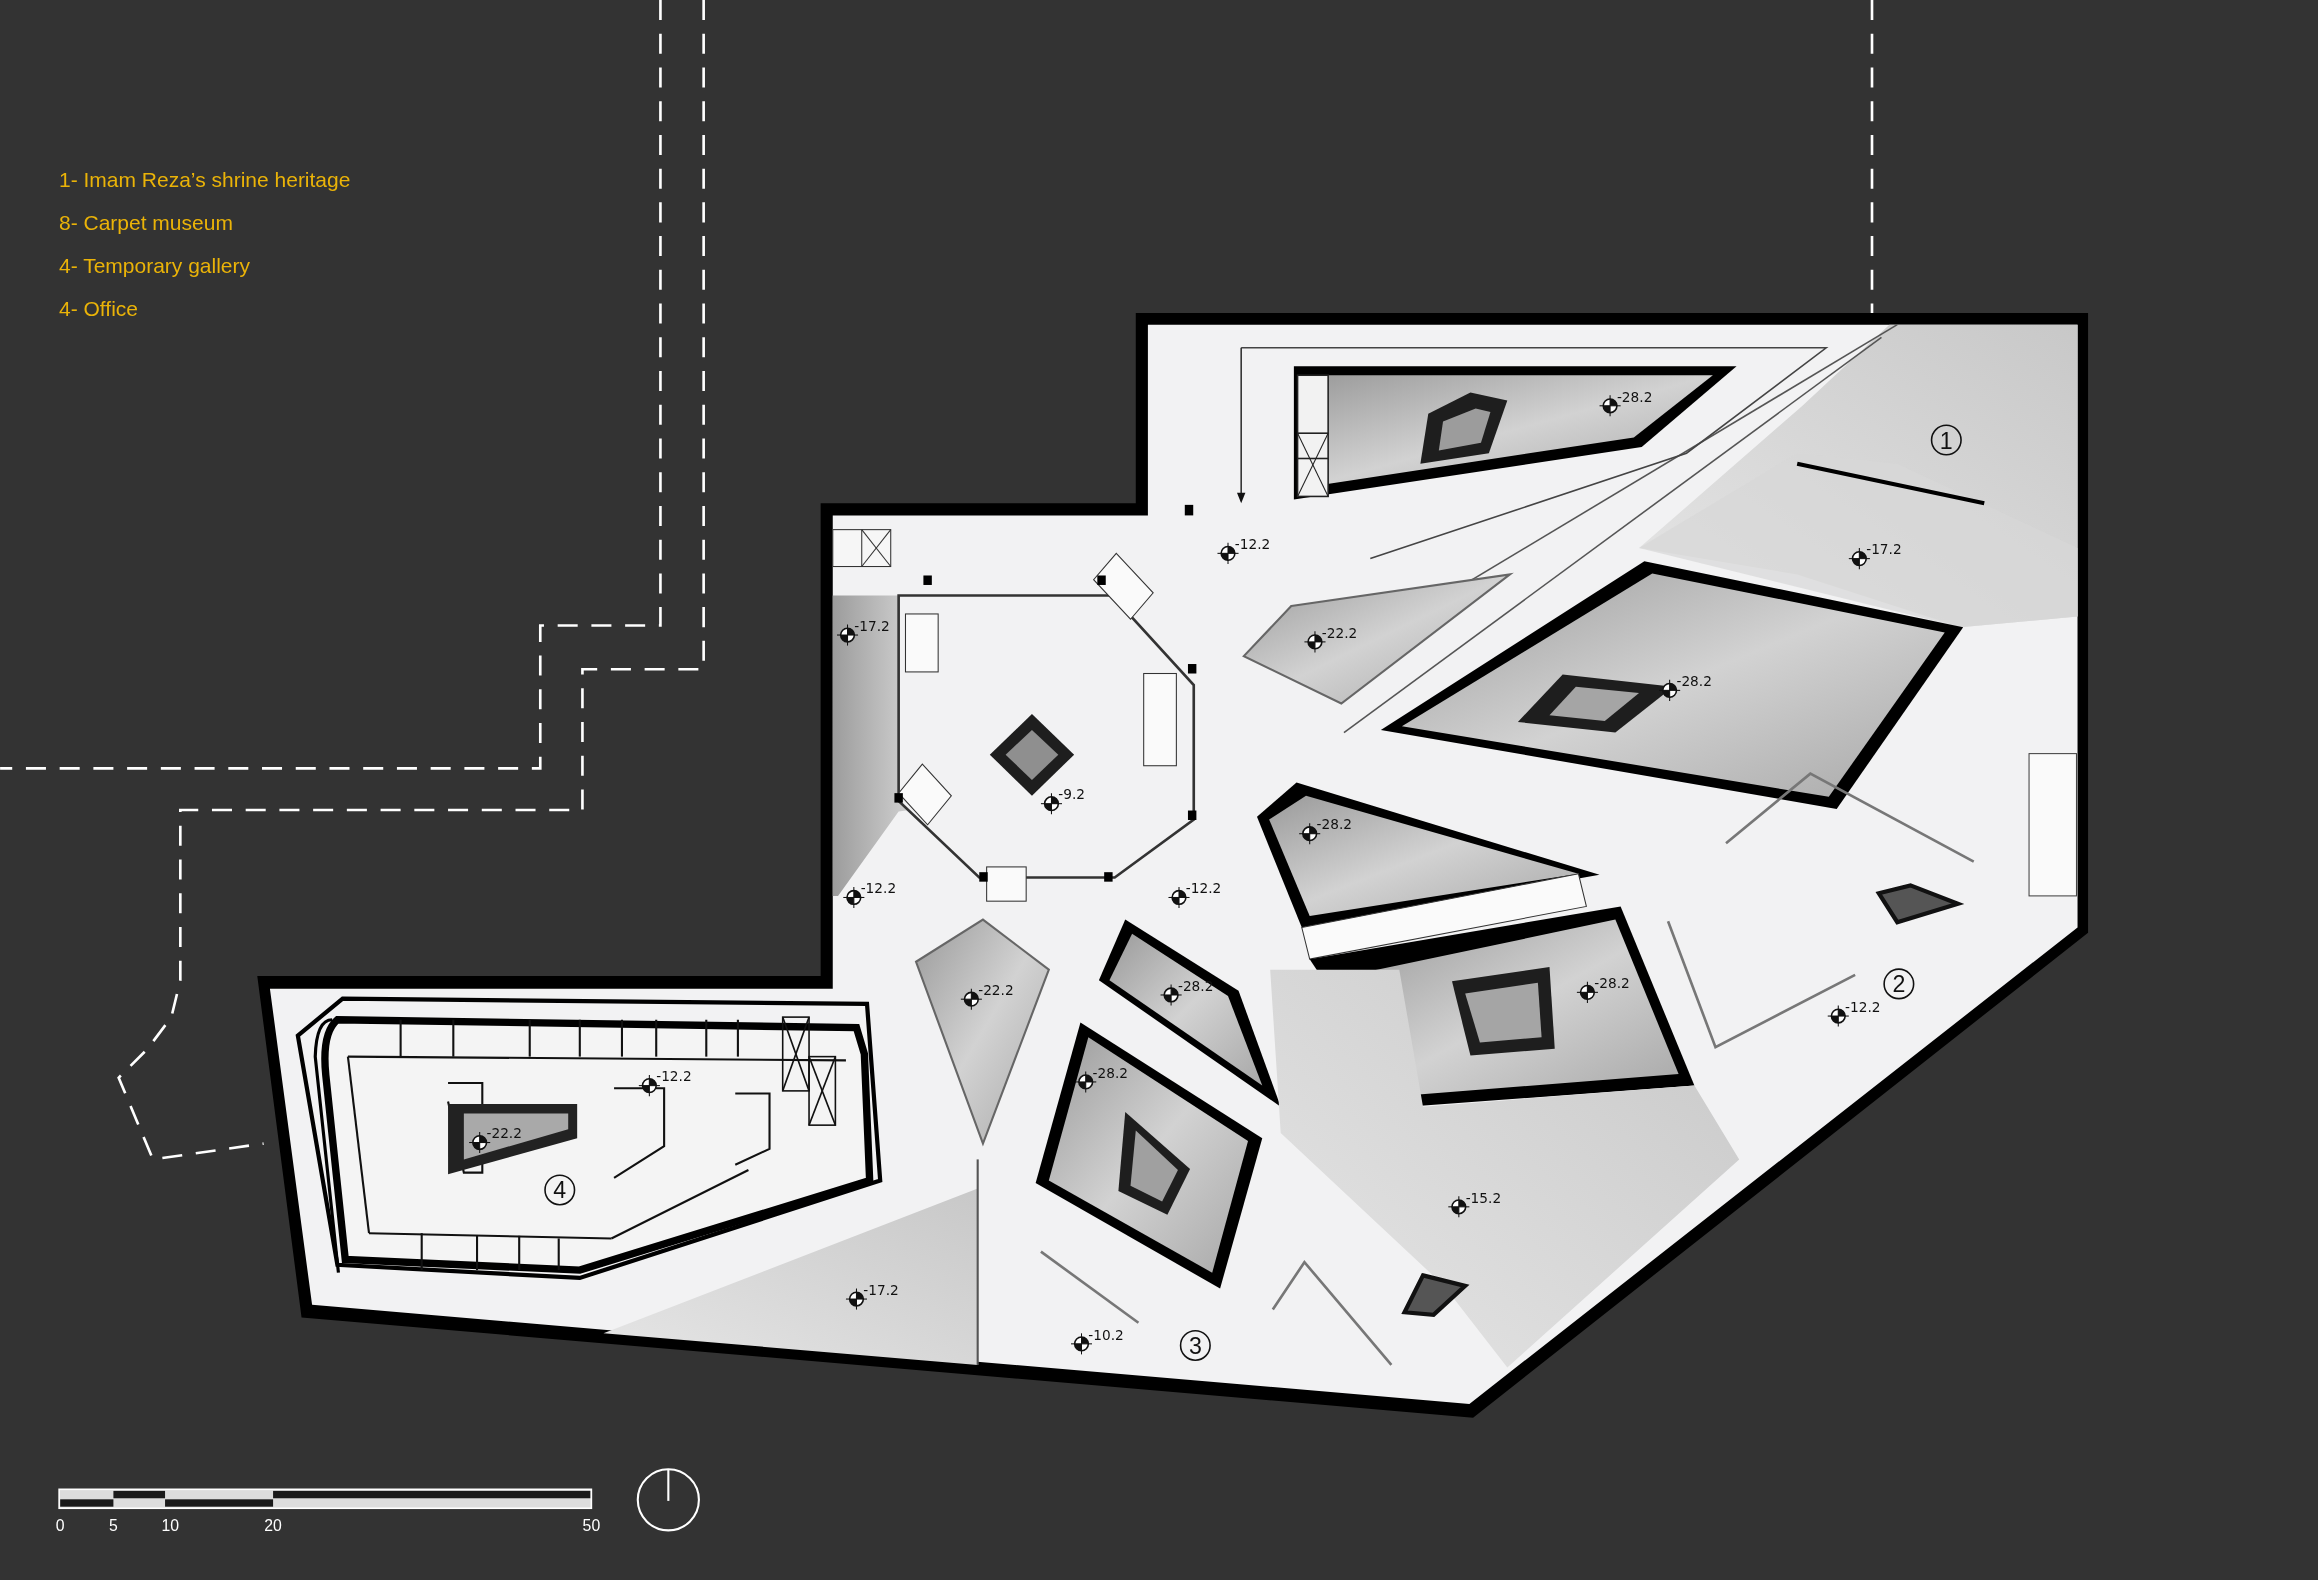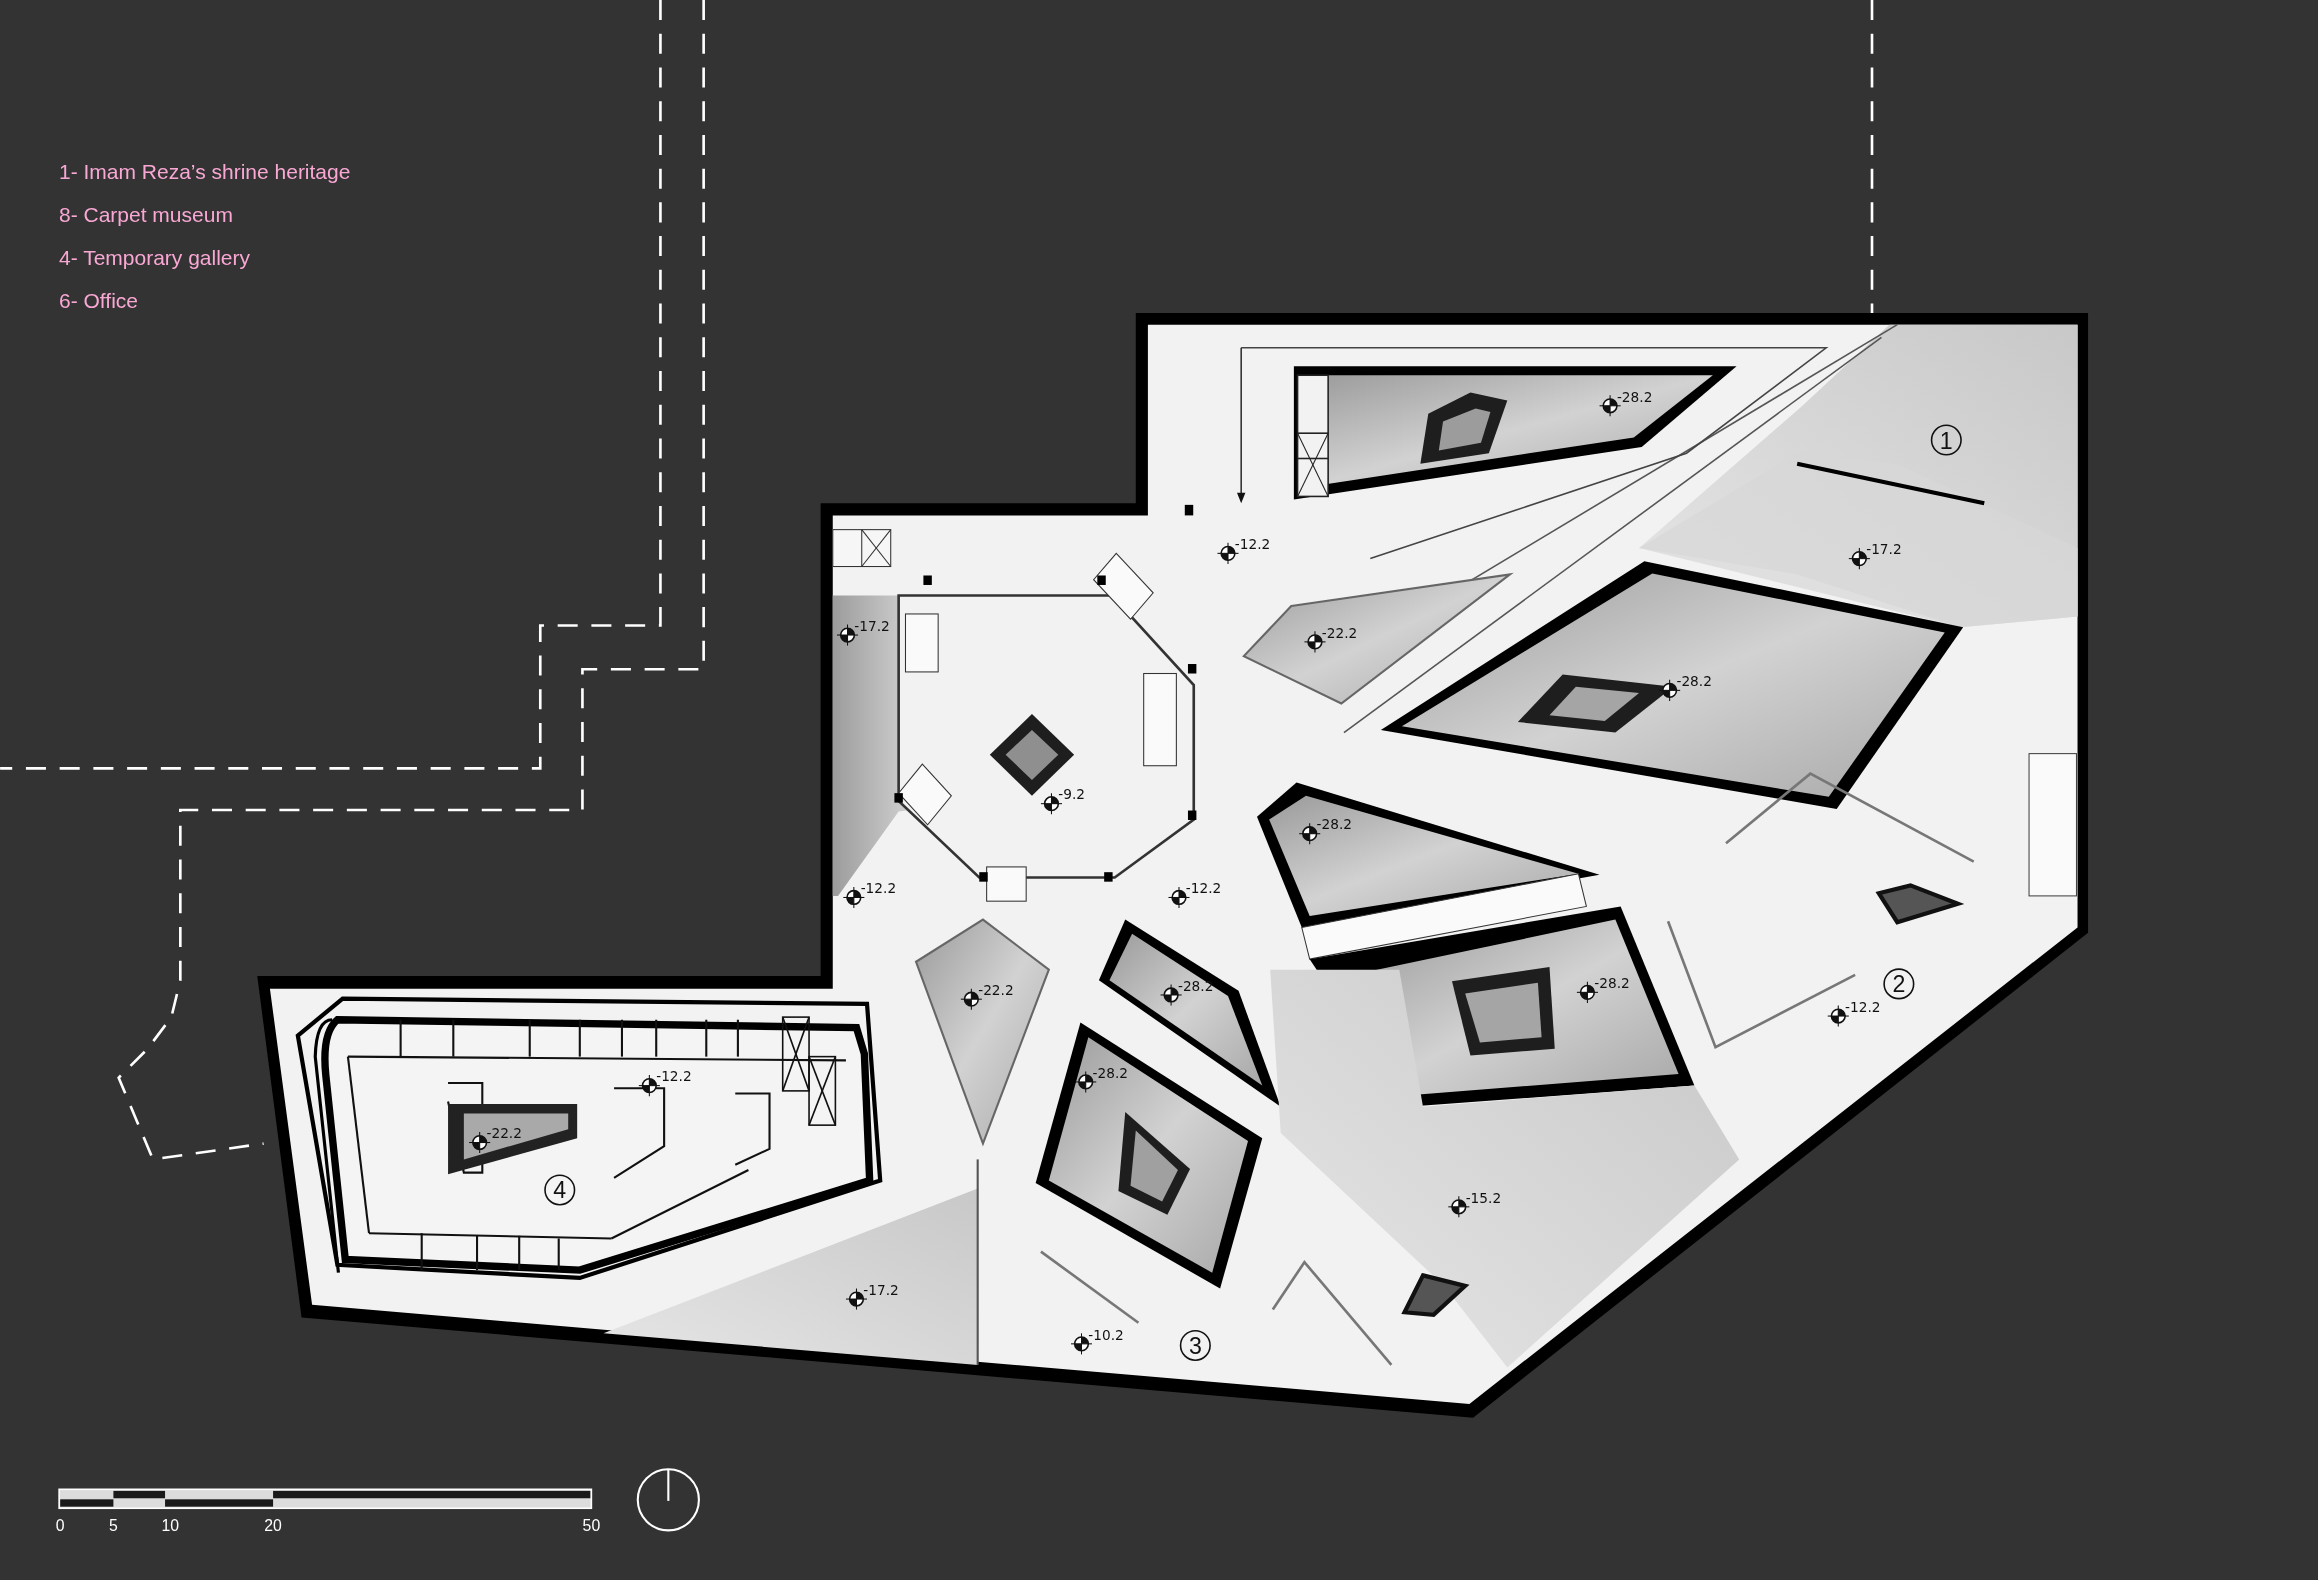--- a/index.html
+++ b/index.html
@@ -1,31 +1,31 @@
 <!DOCTYPE html>
 <html style="font-size:8.4px"><head>
 <meta charset="utf-8">
 <style>
   html, body { margin: 0; padding: 0; background: #333333; }
   body { width: 2319px; height: 1581px; position: relative; overflow: hidden; font-family: "Liberation Sans", sans-serif; }
   #plan { position: absolute; left: 0; top: 0; width: 2319px; height: 1581px; }
-  .legend { position: absolute; left: 59px; top: 150px; color: #f9a8d4; font-family: "Liberation Sans", sans-serif; font-size: 21px; line-height: 43px; }
+  .legend { position: absolute; left: 59px; top: 158px; color: #eab308; font-family: "Liberation Sans", sans-serif; font-size: 21px; line-height: 43px; }
   .legend div { white-space: nowrap; }
   .lvl { font-family: "DejaVu Sans", sans-serif; font-size: 26px; fill: #111; }
   .zone-num { font-family: "Liberation Sans", sans-serif; font-size: 44px; fill: #111; text-anchor: middle; dominant-baseline: central; }
   .scale-lbl { font-family: "Liberation Sans", sans-serif; font-size: 30px; fill: #ffffff; text-anchor: middle; }
 </style>
 </head>
 <body>
 
 <div class="legend">
   <div>1- Imam Reza’s shrine heritage</div>
   <div>8- Carpet museum</div>
   <div>4- Temporary gallery</div>
-  <div>6- Office</div>
+  <div>4- Office</div>
 </div>
 
 <svg id="plan" viewBox="0 0 4400 3000" xmlns="http://www.w3.org/2000/svg">
   <defs>
     <linearGradient id="voidGrad" x1="0" y1="0" x2="1" y2="1">
       <stop offset="0" stop-color="#9a9a9a"></stop>
       <stop offset="0.5" stop-color="#d2d2d2"></stop>
       <stop offset="1" stop-color="#a8a8a8"></stop>
     </linearGradient>
     <linearGradient id="voidGrad2" x1="1" y1="0" x2="0" y2="1">

